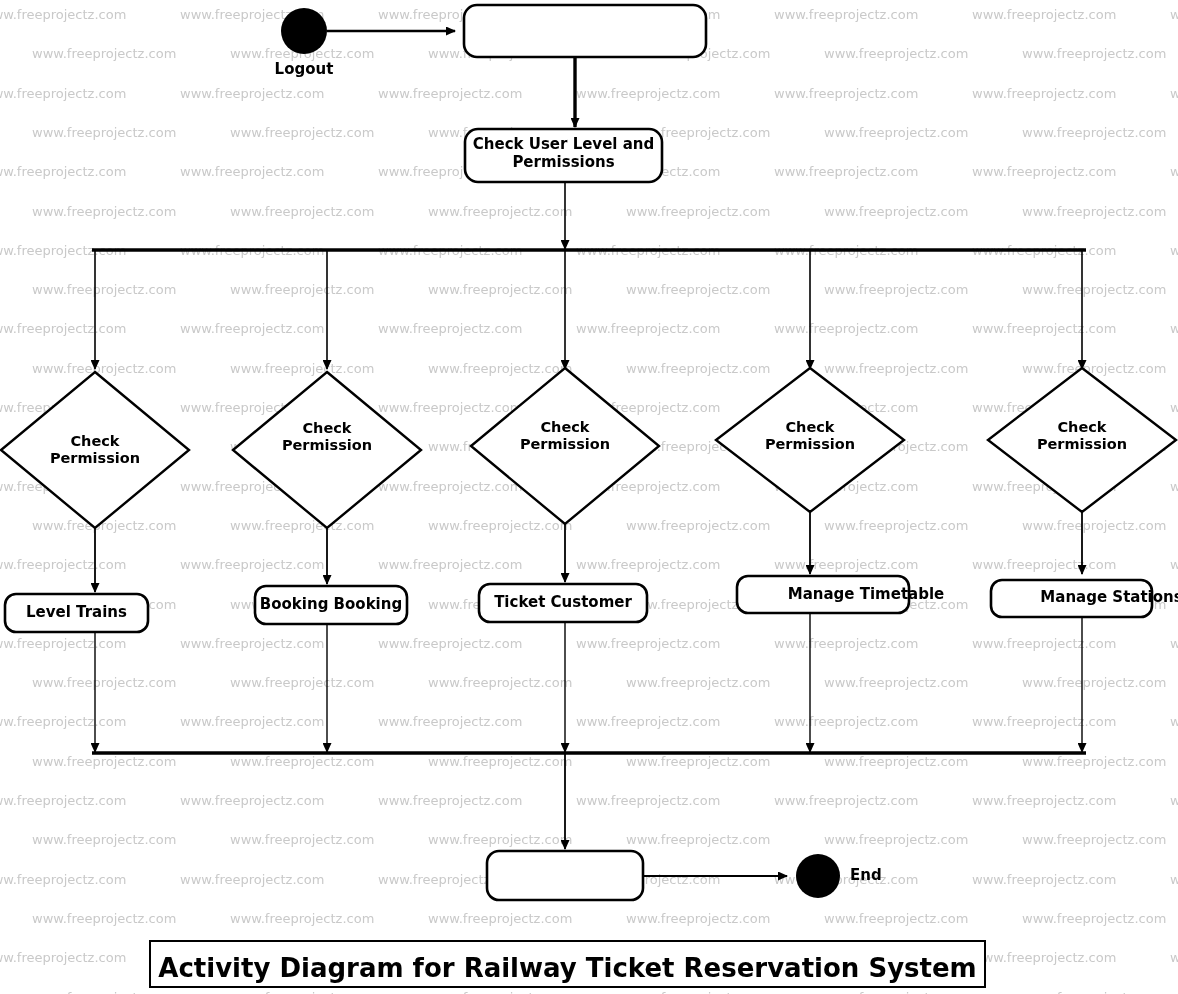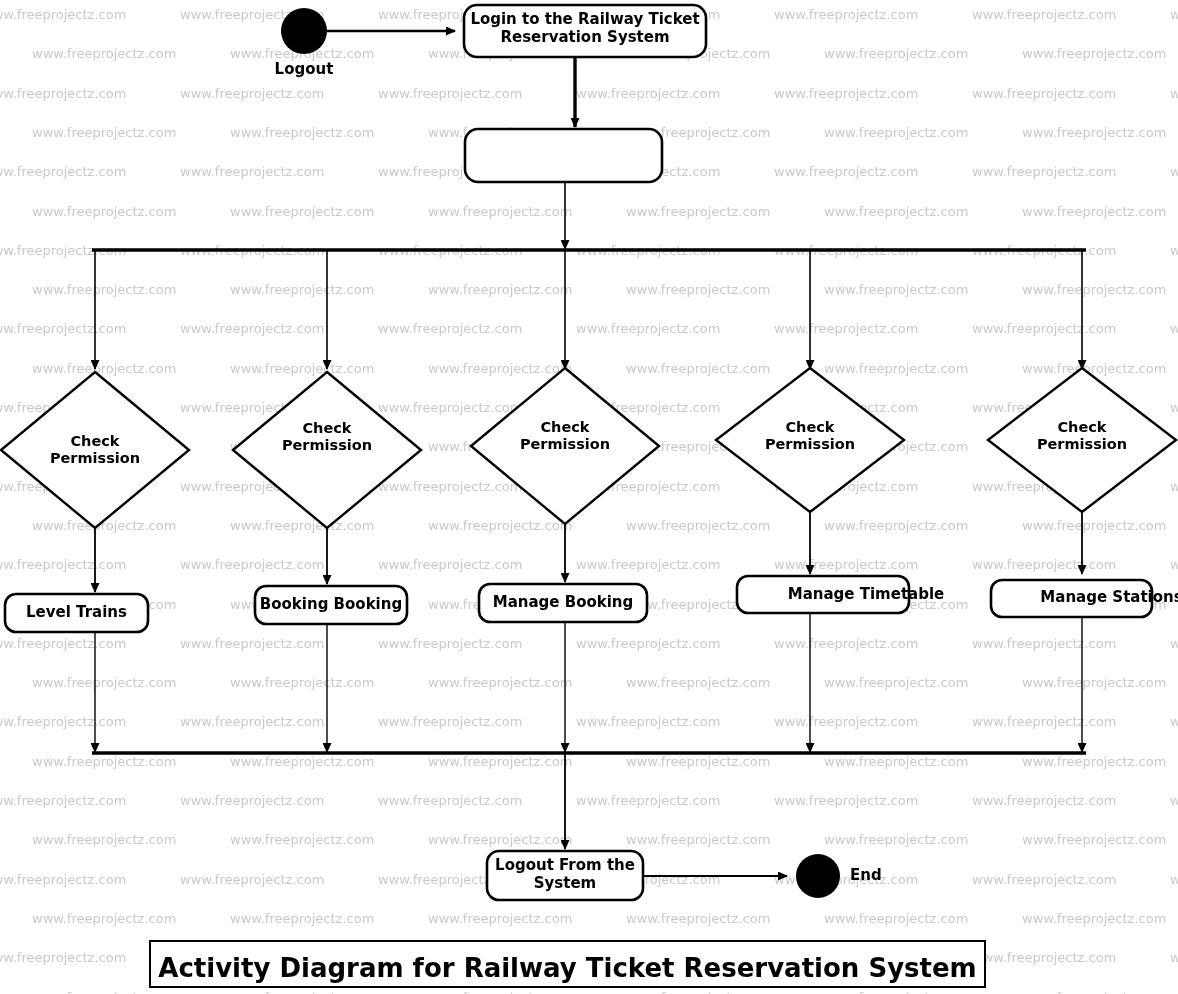--- a/index.html
+++ b/index.html
@@ -303,25 +303,25 @@
 
     <circle cx="818" cy="876" r="22" fill="#000000"></circle>
 
     <rect x="150" y="941" width="835" height="46" fill="#ffffff" stroke="#000000" stroke-width="2"></rect>
   </svg>
 
   <div id="label-layer">
 
     <div class="node-label terminal-label" style="left:254px; top:61px; width:100px;">Logout</div>
 
-    <div class="node-label action-label" style="left:466px; top:11px; width:238px;">
-      <div>Login to the Railway Ticket</div>
-      <div>Reservation System</div>
-    </div>
-
+
+    <div class="node-label action-label" style="left:466px; top:136px; width:195px;">
+      <div>Check User Level and</div>
+      <div>Permissions</div>
+    </div>
 
     <div class="node-label decision-label" style="left:25px; top:433px; width:140px;">
       <div>Check</div>
       <div>Permission</div>
     </div>
     <div class="node-label decision-label" style="left:257px; top:420px; width:140px;">
       <div>Check</div>
       <div>Permission</div>
     </div>
     <div class="node-label decision-label" style="left:495px; top:419px; width:140px;">
@@ -332,27 +332,23 @@
       <div>Check</div>
       <div>Permission</div>
     </div>
     <div class="node-label decision-label" style="left:1012px; top:419px; width:140px;">
       <div>Check</div>
       <div>Permission</div>
     </div>
 
     <div class="node-label action-label" style="left:7px; top:604px; width:139px;">Level Trains</div>
     <div class="node-label action-label" style="left:257px; top:596px; width:148px;">Booking Booking</div>
-    <div class="node-label action-label" style="left:481px; top:594px; width:164px;">Manage Booking</div>
+    <div class="node-label action-label" style="left:481px; top:594px; width:164px;">Ticket Customer</div>
     <div class="node-label action-label" style="left:777px; top:586px; width:164px;margin-left:7px;">Manage Timetable</div>
     <div class="node-label action-label" style="left:1006px; top:589px; width:157px;margin-left:27px;">Manage Stations</div>
 
-    <div class="node-label action-label" style="left:489px; top:857px; width:152px;">
-      <div>Logout From the</div>
-      <div>System</div>
-    </div>
 
     <div class="node-label terminal-label" style="left:850px; top:867px; width:60px; text-align:left;">End</div>
 
     <div class="node-label title-label" style="left:152px; top:953px; width:831px;">Activity Diagram for Railway Ticket Reservation System</div>
 
   </div>
 </div>
 
 </body></html>

